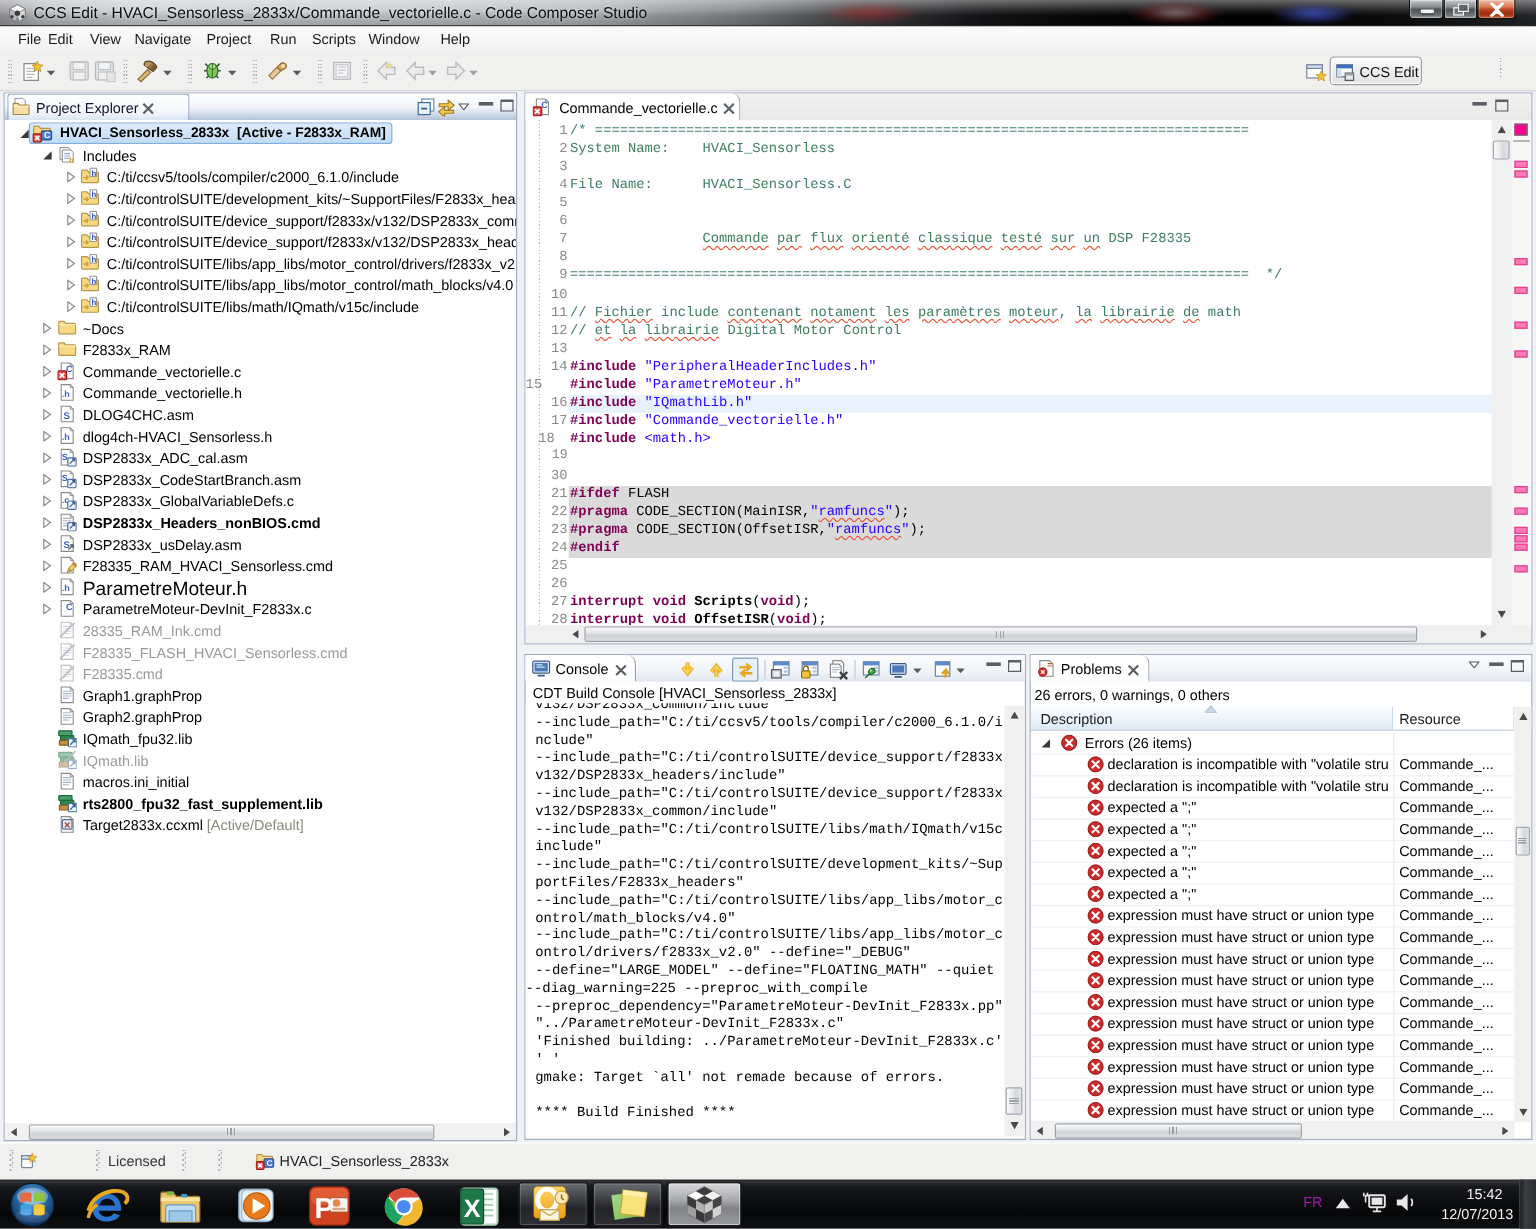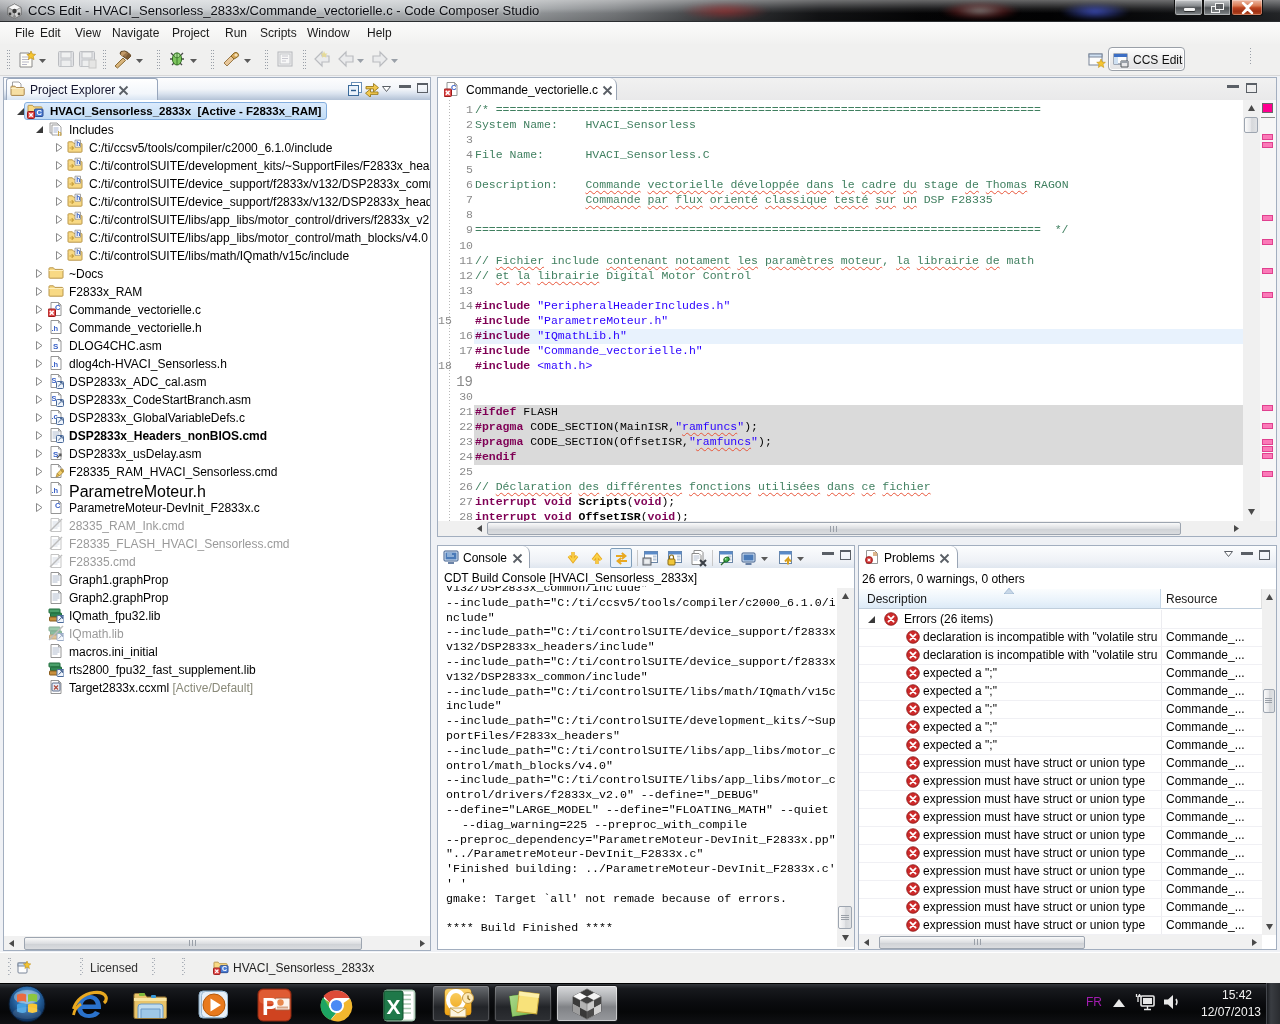--- a/index.html
+++ b/index.html
@@ -541,21 +541,21 @@
 <div class="a" style="left:65px;top:545px;font-size:12px;font-weight:normal;color:#000;white-space:nowrap">macros.ini_initial</div>
 <div class="a" style="left:44px;top:561px;width:16px;height:16px">
       <svg width="16" height="16" viewBox="0 0 16 16" style="opacity:1">
 <rect x="1" y="2" width="11" height="4" rx="0.5" fill="#4aa06a" stroke="#1e6a3a"></rect>
 <rect x="2.5" y="6" width="11" height="4" rx="0.5" fill="#2e8652" stroke="#1e6a3a"></rect>
 <rect x="1.5" y="10" width="11" height="4" rx="0.5" fill="#c8903e" stroke="#8a5e1e"></rect>
 <rect x="9" y="8.5" width="7" height="7" rx="1" fill="#eef4fc" stroke="#4a6a9a"></rect>
         <path d="M10.6 13.6 l3.6 -3.6 m-1.9 -0.4 l2.3 0 l0 2.3" stroke="#3a5a8a" stroke-width="1" fill="none"></path>
       </svg>
     </div>
-<div class="a" style="left:65px;top:563px;font-size:12px;font-weight:normal;color:#000;white-space:nowrap">rts2800_fpu32_fast_supplement.lib</div>
+<div class="a" style="left:65px;top:563px;font-size:12px;font-weight:bold;color:#000;white-space:nowrap">rts2800_fpu32_fast_supplement.lib</div>
 <div class="a" style="left:44px;top:579px;width:16px;height:16px">
       <svg width="16" height="16" viewBox="0 0 16 16" style="opacity:1">
 <path d="M3 1.5 h7.5 l2.5 2.5 v10.5 h-10 z" fill="#fff" stroke="#8a8a8a" stroke-width="0.9"></path>
 <path d="M10.5 1.5 l2.5 2.5 h-2.5 z" fill="#e0e0e0" stroke="#8a8a8a" stroke-width="0.7"></path>
         <rect x="4" y="4" width="8" height="8" rx="1" fill="#e8eef8" stroke="#5a6a8a"></rect>
         <path d="M6 10.5 l4 -4 m-4 0 l4 4" stroke="#b04a3a" stroke-width="1.2"></path>
       </svg>
     </div>
 <div class="a" style="left:65px;top:581px;font-size:12px;font-weight:normal;color:#000;white-space:nowrap">Target2833x.ccxml <span style="color:#8a8a7a">[Active/Default]</span></div>
 </div>
@@ -593,55 +593,53 @@
 <div class="a" style="left:36px;top:304.6px;width:802px;height:60.4px;background:#dadada"></div>
 <div class="a mono" style="left:0;top:2.6px;width:35px;text-align:right;font-size:11.5px;color:#8a8a8a">1</div>
 <div class="a mono" style="left:37px;top:2.6px;font-size:11.5px;white-space:pre;color:#000"><span class="c">/* ===============================================================================</span></div>
 <div class="a mono" style="left:0;top:17.7px;width:35px;text-align:right;font-size:11.5px;color:#8a8a8a">2</div>
 <div class="a mono" style="left:37px;top:17.7px;font-size:11.5px;white-space:pre;color:#000"><span class="c">System Name:    HVACI_Sensorless</span></div>
 <div class="a mono" style="left:0;top:32.8px;width:35px;text-align:right;font-size:11.5px;color:#8a8a8a">3</div>
 <div class="a mono" style="left:0;top:47.9px;width:35px;text-align:right;font-size:11.5px;color:#8a8a8a">4</div>
 <div class="a mono" style="left:37px;top:47.9px;font-size:11.5px;white-space:pre;color:#000"><span class="c">File Name:      HVACI_Sensorless.C</span></div>
 <div class="a mono" style="left:0;top:63.0px;width:35px;text-align:right;font-size:11.5px;color:#8a8a8a">5</div>
 <div class="a mono" style="left:0;top:78.1px;width:35px;text-align:right;font-size:11.5px;color:#8a8a8a">6</div>
-<div class="a mono" style="left:37px;top:78.1px;font-size:11.5px;white-space:pre;color:#000"><span class="c">Description:    <u>Commande</u> <u>vectorielle</u> <u>développée</u> <u>dans</u> <u>le</u> <u>cadre</u> <u>du</u> stage <u>de</u> <u>Thomas</u> RAGON</span></div>
 <div class="a mono" style="left:0;top:93.19999999999999px;width:35px;text-align:right;font-size:11.5px;color:#8a8a8a">7</div>
 <div class="a mono" style="left:37px;top:93.19999999999999px;font-size:11.5px;white-space:pre;color:#000"><span class="c">                <u>Commande</u> <u>par</u> <u>flux</u> <u>orienté</u> <u>classique</u> <u>testé</u> <u>sur</u> <u>un</u> DSP F28335</span></div>
 <div class="a mono" style="left:0;top:108.3px;width:35px;text-align:right;font-size:11.5px;color:#8a8a8a">8</div>
 <div class="a mono" style="left:0;top:123.39999999999999px;width:35px;text-align:right;font-size:11.5px;color:#8a8a8a">9</div>
 <div class="a mono" style="left:37px;top:123.39999999999999px;font-size:11.5px;white-space:pre;color:#000"><span class="c">==================================================================================  */</span></div>
 <div class="a mono" style="left:0;top:138.5px;width:35px;text-align:right;font-size:11.5px;color:#8a8a8a">10</div>
 <div class="a mono" style="left:0;top:153.6px;width:35px;text-align:right;font-size:11.5px;color:#8a8a8a">11</div>
 <div class="a mono" style="left:37px;top:153.6px;font-size:11.5px;white-space:pre;color:#000"><span class="c">// <u>Fichier</u> include <u>contenant</u> <u>notament</u> <u>les</u> <u>paramètres</u> <u>moteur</u>, <u>la</u> <u>librairie</u> <u>de</u> math</span></div>
 <div class="a mono" style="left:0;top:168.7px;width:35px;text-align:right;font-size:11.5px;color:#8a8a8a">12</div>
 <div class="a mono" style="left:37px;top:168.7px;font-size:11.5px;white-space:pre;color:#000"><span class="c">// <u>et</u> <u>la</u> <u>librairie</u> Digital Motor Control</span></div>
 <div class="a mono" style="left:0;top:183.79999999999998px;width:35px;text-align:right;font-size:11.5px;color:#8a8a8a">13</div>
 <div class="a mono" style="left:0;top:198.89999999999998px;width:35px;text-align:right;font-size:11.5px;color:#8a8a8a">14</div>
 <div class="a mono" style="left:37px;top:198.89999999999998px;font-size:11.5px;white-space:pre;color:#000"><b style="color:#7f0055">#include</b> <span style="color:#2a00ff">"PeripheralHeaderIncludes.h"</span></div>
 <div class="a mono" style="left:0;top:214.0px;width:35px;font-size:11.5px;color:#8a8a8a">15</div>
 <div class="a mono" style="left:37px;top:214.0px;font-size:11.5px;white-space:pre;color:#000"><b style="color:#7f0055">#include</b> <span style="color:#2a00ff">"ParametreMoteur.h"</span></div>
 <div class="a mono" style="left:0;top:229.1px;width:35px;text-align:right;font-size:11.5px;color:#8a8a8a">16</div>
 <div class="a mono" style="left:37px;top:229.1px;font-size:11.5px;white-space:pre;color:#000"><b style="color:#7f0055">#include</b> <span style="color:#2a00ff">"IQmathLib.h"</span></div>
 <div class="a mono" style="left:0;top:244.2px;width:35px;text-align:right;font-size:11.5px;color:#8a8a8a">17</div>
 <div class="a mono" style="left:37px;top:244.2px;font-size:11.5px;white-space:pre;color:#000"><b style="color:#7f0055">#include</b> <span style="color:#2a00ff">"Commande_vectorielle.h"</span></div>
-<div class="a mono" style="left:0;top:259.3px;width:35px;text-align:left;font-size:11.5px;color:#8a8a8a">18</div>
+<div class="a mono" style="left:0;top:259.3px;width:35px;text-align:center;font-size:11.5px;color:#8a8a8a">18</div>
 <div class="a mono" style="left:37px;top:259.3px;font-size:11.5px;white-space:pre;color:#000"><b style="color:#7f0055">#include</b> <span style="color:#2a00ff">&lt;math.h&gt;</span></div>
-<div class="a mono" style="left:0;top:274.40000000000003px;width:35px;text-align:right;font-size:14px;color:#8a8a8a">19</div>
+<div class="a mono" style="left:0;top:274.40000000000003px;width:35px;text-align:right;font-size:11px;color:#8a8a8a">19</div>
 <div class="a mono" style="left:0;top:289.5px;width:35px;text-align:right;font-size:11.5px;color:#8a8a8a">30</div>
 <div class="a mono" style="left:0;top:304.6px;width:35px;text-align:right;font-size:11.5px;color:#8a8a8a">21</div>
 <div class="a mono" style="left:37px;top:304.6px;font-size:11.5px;white-space:pre;color:#000"><b style="color:#7f0055">#ifdef</b> FLASH</div>
 <div class="a mono" style="left:0;top:319.7px;width:35px;text-align:right;font-size:11.5px;color:#8a8a8a">22</div>
 <div class="a mono" style="left:37px;top:319.7px;font-size:11.5px;white-space:pre;color:#000"><b style="color:#7f0055">#pragma</b> CODE_SECTION(MainISR,<span style="color:#2a00ff">"<u>ramfuncs</u>"</span>);</div>
 <div class="a mono" style="left:0;top:334.8px;width:35px;text-align:right;font-size:11.5px;color:#8a8a8a">23</div>
 <div class="a mono" style="left:37px;top:334.8px;font-size:11.5px;white-space:pre;color:#000"><b style="color:#7f0055">#pragma</b> CODE_SECTION(OffsetISR,<span style="color:#2a00ff">"<u>ramfuncs</u>"</span>);</div>
 <div class="a mono" style="left:0;top:349.90000000000003px;width:35px;text-align:right;font-size:11.5px;color:#8a8a8a">24</div>
 <div class="a mono" style="left:37px;top:349.90000000000003px;font-size:11.5px;white-space:pre;color:#000"><b style="color:#7f0055">#endif</b></div>
 <div class="a mono" style="left:0;top:365.0px;width:35px;text-align:right;font-size:11.5px;color:#8a8a8a">25</div>
 <div class="a mono" style="left:0;top:380.1px;width:35px;text-align:right;font-size:11.5px;color:#8a8a8a">26</div>
-<div class="a mono" style="left:37px;top:380.1px;font-size:11.5px;white-space:pre;color:#000"><span class="c">// <u>Déclaration</u> <u>des</u> <u>différentes</u> <u>fonctions</u> <u>utilisées</u> <u>dans</u> <u>ce</u> <u>fichier</u></span></div>
 <div class="a mono" style="left:0;top:395.2px;width:35px;text-align:right;font-size:11.5px;color:#8a8a8a">27</div>
 <div class="a mono" style="left:37px;top:395.2px;font-size:11.5px;white-space:pre;color:#000"><b style="color:#7f0055">interrupt</b> <b style="color:#7f0055">void</b> <b>Scripts</b>(<b style="color:#7f0055">void</b>);</div>
 <div class="a mono" style="left:0;top:410.3px;width:35px;text-align:right;font-size:11.5px;color:#8a8a8a">28</div>
 <div class="a mono" style="left:37px;top:410.3px;font-size:11.5px;white-space:pre;color:#000"><b style="color:#7f0055">interrupt</b> <b style="color:#7f0055">void</b> <b>OffsetISR</b>(<b style="color:#7f0055">void</b>);</div>
 </div>
 <div class="a" style="left:1243px;top:100px;width:17px;height:421px;background:#f0f0f0">
 <svg class="a" style="left:5px;top:5px" width="7" height="6" viewBox="0 0 7 6">
       <polygon points="0,6 7,6 3.5,0" fill="#4a4a4a"></polygon>
     </svg>
 <div class="a" style="left:1px;top:17px;width:14px;height:16px;border:1px solid #9da5b0;border-radius:2px;background:linear-gradient(90deg,#fafafa,#e4e5e8 50%,#d6d8db 55%,#e0e2e5)"></div>
@@ -764,21 +762,21 @@
 <div class="a mono" style="left:8px;top:83.80000000000001px;font-size:11.6px;white-space:pre;color:#000">v132/DSP2833x_common/include"</div>
 <div class="a mono" style="left:8px;top:98.60000000000001px;font-size:11.6px;white-space:pre;color:#000">--include_path="C:/ti/controlSUITE/libs/math/IQmath/v15c,</div>
 <div class="a mono" style="left:8px;top:113.4px;font-size:11.6px;white-space:pre;color:#000">include"</div>
 <div class="a mono" style="left:8px;top:128.20000000000002px;font-size:11.6px;white-space:pre;color:#000">--include_path="C:/ti/controlSUITE/development_kits/~Sup</div>
 <div class="a mono" style="left:8px;top:143.0px;font-size:11.6px;white-space:pre;color:#000">portFiles/F2833x_headers"</div>
 <div class="a mono" style="left:8px;top:157.8px;font-size:11.6px;white-space:pre;color:#000">--include_path="C:/ti/controlSUITE/libs/app_libs/motor_c</div>
 <div class="a mono" style="left:8px;top:172.60000000000002px;font-size:11.6px;white-space:pre;color:#000">ontrol/math_blocks/v4.0"</div>
 <div class="a mono" style="left:8px;top:187.4px;font-size:11.6px;white-space:pre;color:#000">--include_path="C:/ti/controlSUITE/libs/app_libs/motor_c</div>
 <div class="a mono" style="left:8px;top:202.20000000000002px;font-size:11.6px;white-space:pre;color:#000">ontrol/drivers/f2833x_v2.0" --define="_DEBUG"</div>
 <div class="a mono" style="left:8px;top:217.0px;font-size:11.6px;white-space:pre;color:#000">--define="LARGE_MODEL" --define="FLOATING_MATH" --quiet</div>
-<div class="a mono" style="left:24px;top:231.8px;font-size:11.6px;white-space:pre;color:#000">--diag_warning=225 --preproc_with_compile</div>
+<div class="a mono" style="left:0;top:231.8px;font-size:11.6px;white-space:pre;color:#000">--diag_warning=225 --preproc_with_compile</div>
 <div class="a mono" style="left:8px;top:246.60000000000002px;font-size:11.6px;white-space:pre;color:#000">--preproc_dependency="ParametreMoteur-DevInit_F2833x.pp"</div>
 <div class="a mono" style="left:8px;top:261.40000000000003px;font-size:11.6px;white-space:pre;color:#000">"../ParametreMoteur-DevInit_F2833x.c"</div>
 <div class="a mono" style="left:8px;top:276.2px;font-size:11.6px;white-space:pre;color:#000">'Finished building: ../ParametreMoteur-DevInit_F2833x.c'</div>
 <div class="a mono" style="left:8px;top:291.0px;font-size:11.6px;white-space:pre;color:#000">' '</div>
 <div class="a mono" style="left:8px;top:305.8px;font-size:11.6px;white-space:pre;color:#000">gmake: Target `all' not remade because of errors.</div>
 <div class="a mono" style="left:8px;top:320.6px;font-size:11.6px;white-space:pre;color:#000"></div>
 <div class="a mono" style="left:8px;top:335.40000000000003px;font-size:11.6px;white-space:pre;color:#000">**** Build Finished ****</div>
 </div>
 <div class="a" style="left:837px;top:588px;width:17px;height:359px;background:#f0f0f0">
 <svg class="a" style="left:5px;top:5px" width="7" height="6" viewBox="0 0 7 6">

